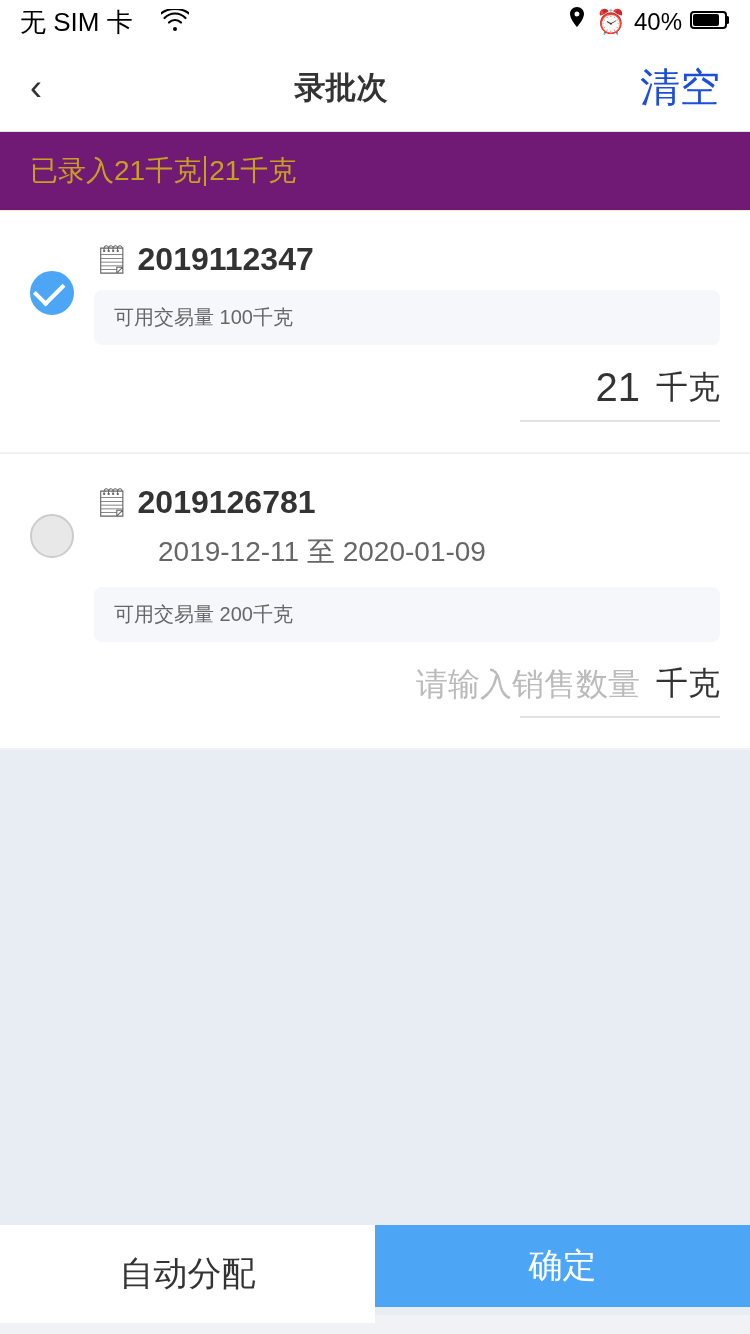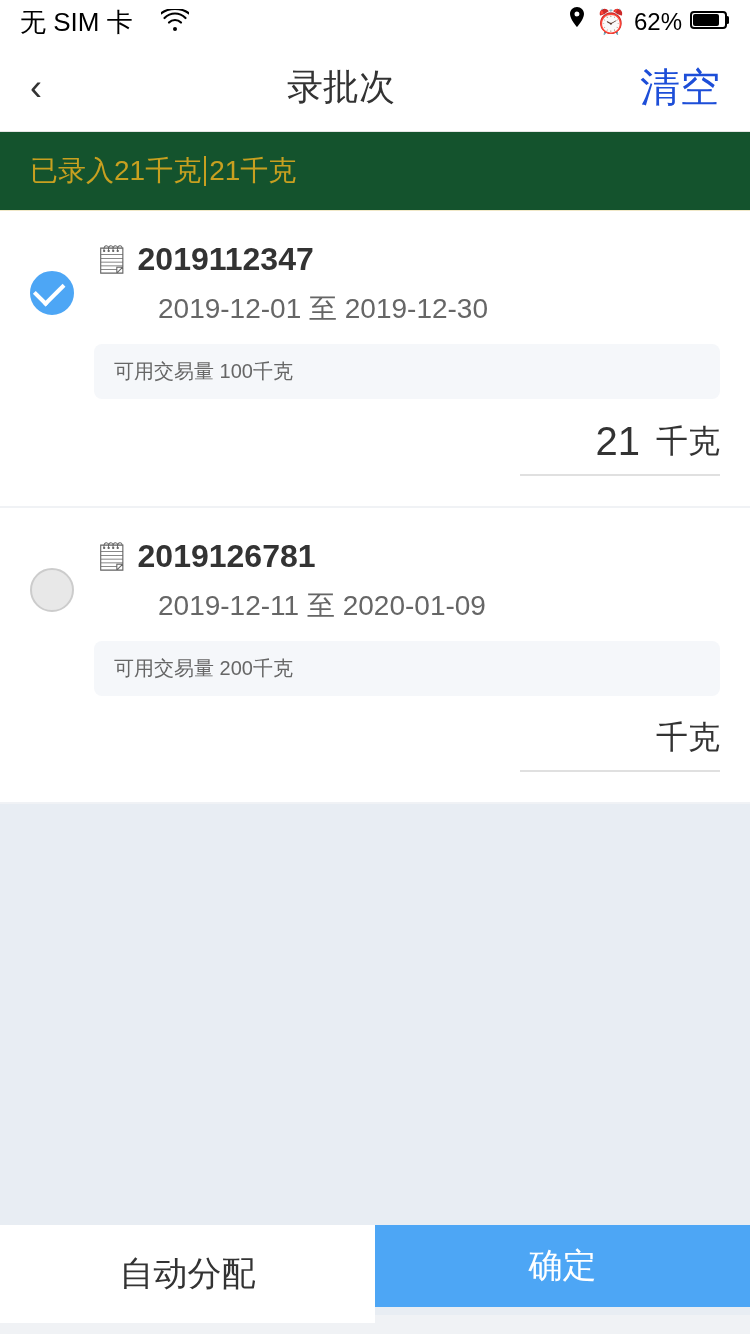--- a/index.html
+++ b/index.html
@@ -56,33 +56,33 @@
       justify-content: space-between;
       padding: 0 30px;
       border-bottom: 1px solid #e5e5e5;
     }
     .nav-back {
       font-size: 36px;
       color: #333;
       cursor: pointer;
     }
     .nav-title {
-      font-size: 36px;
-      font-weight: 400;
+      font-size: 31px;
+      font-weight: 700;
       color: #333;
     }
     .nav-action {
       font-size: 40px;
       color: #1d4ed8;
       cursor: pointer;
     }
 
     
     .info-banner {
-      background: #14532d;
+      background: #701a75;
       padding: 20px 30px;
       display: flex;
       align-items: center;
       gap: 3px;
       border-bottom: 1px solid #f0e8c8;
     }
     .info-recorded {
       color: #c8a020;
       font-size: 28px;
     }
@@ -288,21 +288,21 @@
       </svg>
     </span>
   </div>
   <div class="status-right">
     <span>
       <svg width="22" height="24" viewBox="0 0 22 24" fill="none">
         <path d="M11 0C7.1 0 4 3.1 4 7c0 5.3 7 13 7 13s7-7.7 7-13c0-3.9-3.1-7-7-7zm0 9.5a2.5 2.5 0 1 1 0-5 2.5 2.5 0 0 1 0 5z" fill="#000"></path>
       </svg>
     </span>
     <span>⏰</span>
-    <span>62%</span>
+    <span>40%</span>
     <span>
       <svg width="40" height="20" viewBox="0 0 40 20" fill="none">
         <rect x="1" y="2" width="35" height="16" rx="3" stroke="#000" stroke-width="2" fill="none"></rect>
         <rect x="36" y="6" width="3" height="8" rx="1.5" fill="#000"></rect>
         <rect x="3" y="4" width="26" height="12" rx="2" fill="#000"></rect>
       </svg>
     </span>
   </div>
 </div>
 
@@ -321,21 +321,20 @@
 <div class="content-wrapper">
 
   <div class="card">
     <div class="batch-row">
       <div class="batch-radio checked"></div>
       <div class="batch-content">
         <div class="batch-id-row">
           <span class="batch-id-icon">🗒</span>
           <span class="batch-id">2019112347</span>
         </div>
-        <div class="batch-date">2019-12-01 至 2019-12-30</div>
         <div class="batch-availability">可用交易量 100千克</div>
       </div>
     </div>
     <div class="quantity-row">
       <span class="quantity-value">21</span>
       <span class="quantity-unit">千克</span>
     </div>
     <div class="quantity-divider"></div>
   </div>
 
@@ -345,20 +344,21 @@
       <div class="batch-content">
         <div class="batch-id-row">
           <span class="batch-id-icon">🗒</span>
           <span class="batch-id">2019126781</span>
         </div>
         <div class="batch-date">2019-12-11 至 2020-01-09</div>
         <div class="batch-availability">可用交易量 200千克</div>
       </div>
     </div>
     <div class="input-row">
+      <input class="input-field" type="text" placeholder="请输入销售数量" style="">
       <span class="input-unit">千克</span>
     </div>
     <div class="input-divider"></div>
   </div>
 
   <div class="gray-area"></div>
 
 </div>
 
 <div class="bottom-bar">

